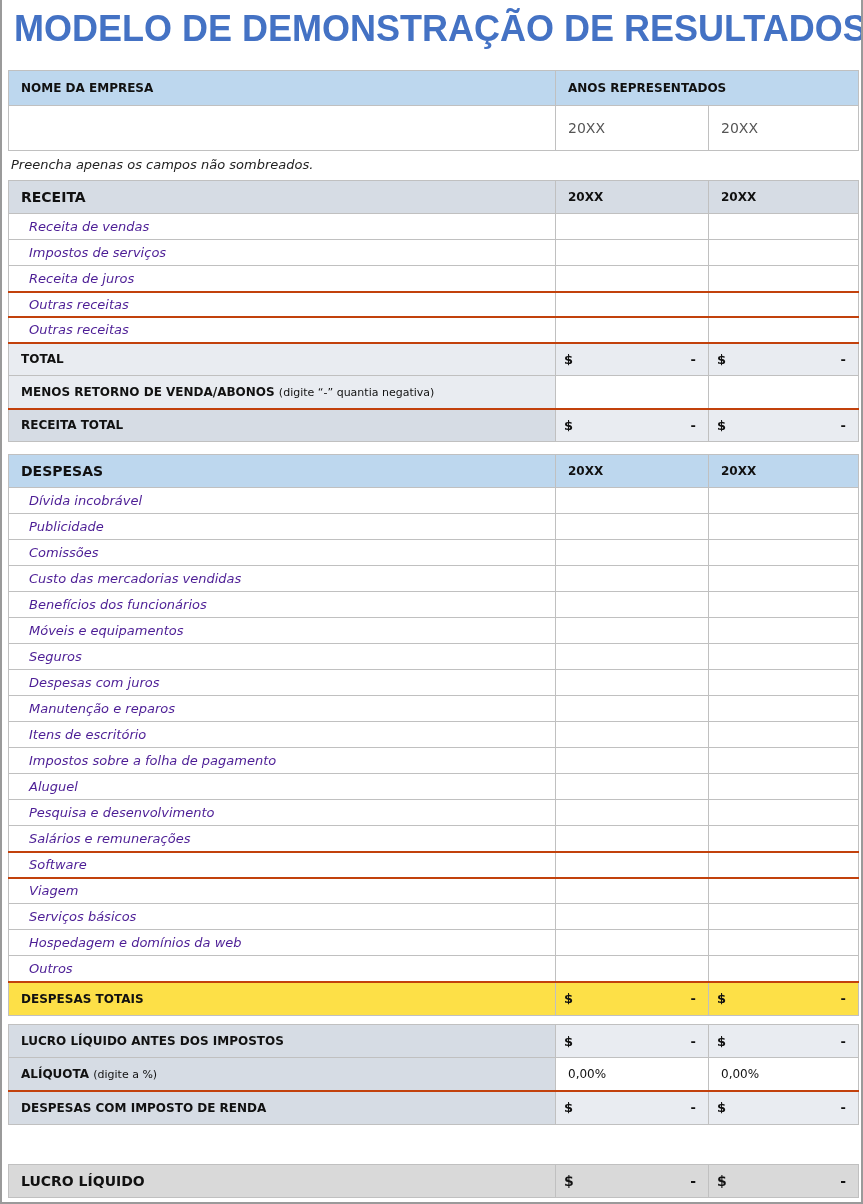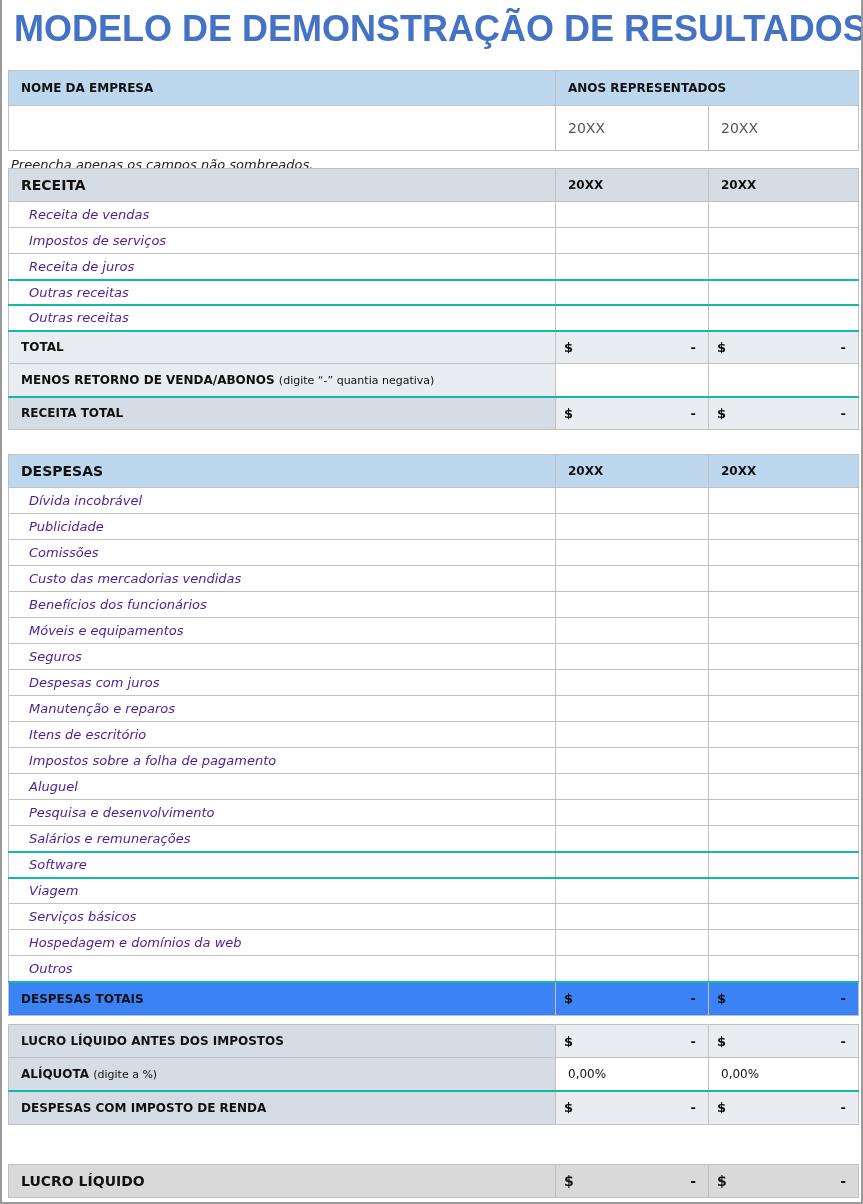--- a/index.html
+++ b/index.html
@@ -30,24 +30,24 @@
     font-size: 13px; padding: 0 12px;
     white-space: nowrap; overflow: hidden;
   }
   .hdr-blue td { background: #bdd7ee; }
   .hdr-gray td { background: #d6dce4; }
   .bold { font-weight: bold; }
   .small-bold { font-weight: bold; font-size: 12px; }
   .item td.lbl { padding-left: 20px; font-size: 13px; color: #4c1d95; font-style: italic; }
   .right { text-align: left; }
   .light td { background: #e9ecf1; }
-  .lgray td { background: #3b82f6; }
+  .lgray td { background: #fde047; }
   .lbl-dark { background: #d6dce4 !important; }
   .white { background: #ffffff !important; }
-  .thick-top td { border-top: 2px solid #14b8a6; }
+  .thick-top td { border-top: 2px solid #c2410c; }
   .money { display: flex; justify-content: space-between; font-weight: bold; font-size: 13px; padding: 0 12px 0 8px; }
   .note {
     position: absolute; left: 9px; top: 157px;
     font-style: italic; font-size: 13px; color: #222;
   }
   .paren { font-weight: normal; font-size: 11px; }
   .lucro td { background: #d9d9d9; }
 </style>
 </head>
 <body>
@@ -68,21 +68,21 @@
   <tr style="height:45px;">
     <td></td>
     <td class="right" style="color:#555;font-size:14px;">20XX</td>
     <td class="right" style="color:#555;font-size:14px;">20XX</td>
   </tr>
 </tbody>
   </table>
 
 <div class="note">Preencha apenas os campos não sombreados.</div>
 
-<table style="top:168px;">
+<table style="top:180px;">
   <colgroup>
       <col class="c1">
       <col class="c2">
       <col class="c3">
     </colgroup>
   <tbody>
       <tr class="hdr-gray" style="height:33px;">
     <td class="bold" style="font-size:14px;">RECEITA</td>
     <td class="small-bold right">20XX</td>
     <td class="small-bold right">20XX</td>

